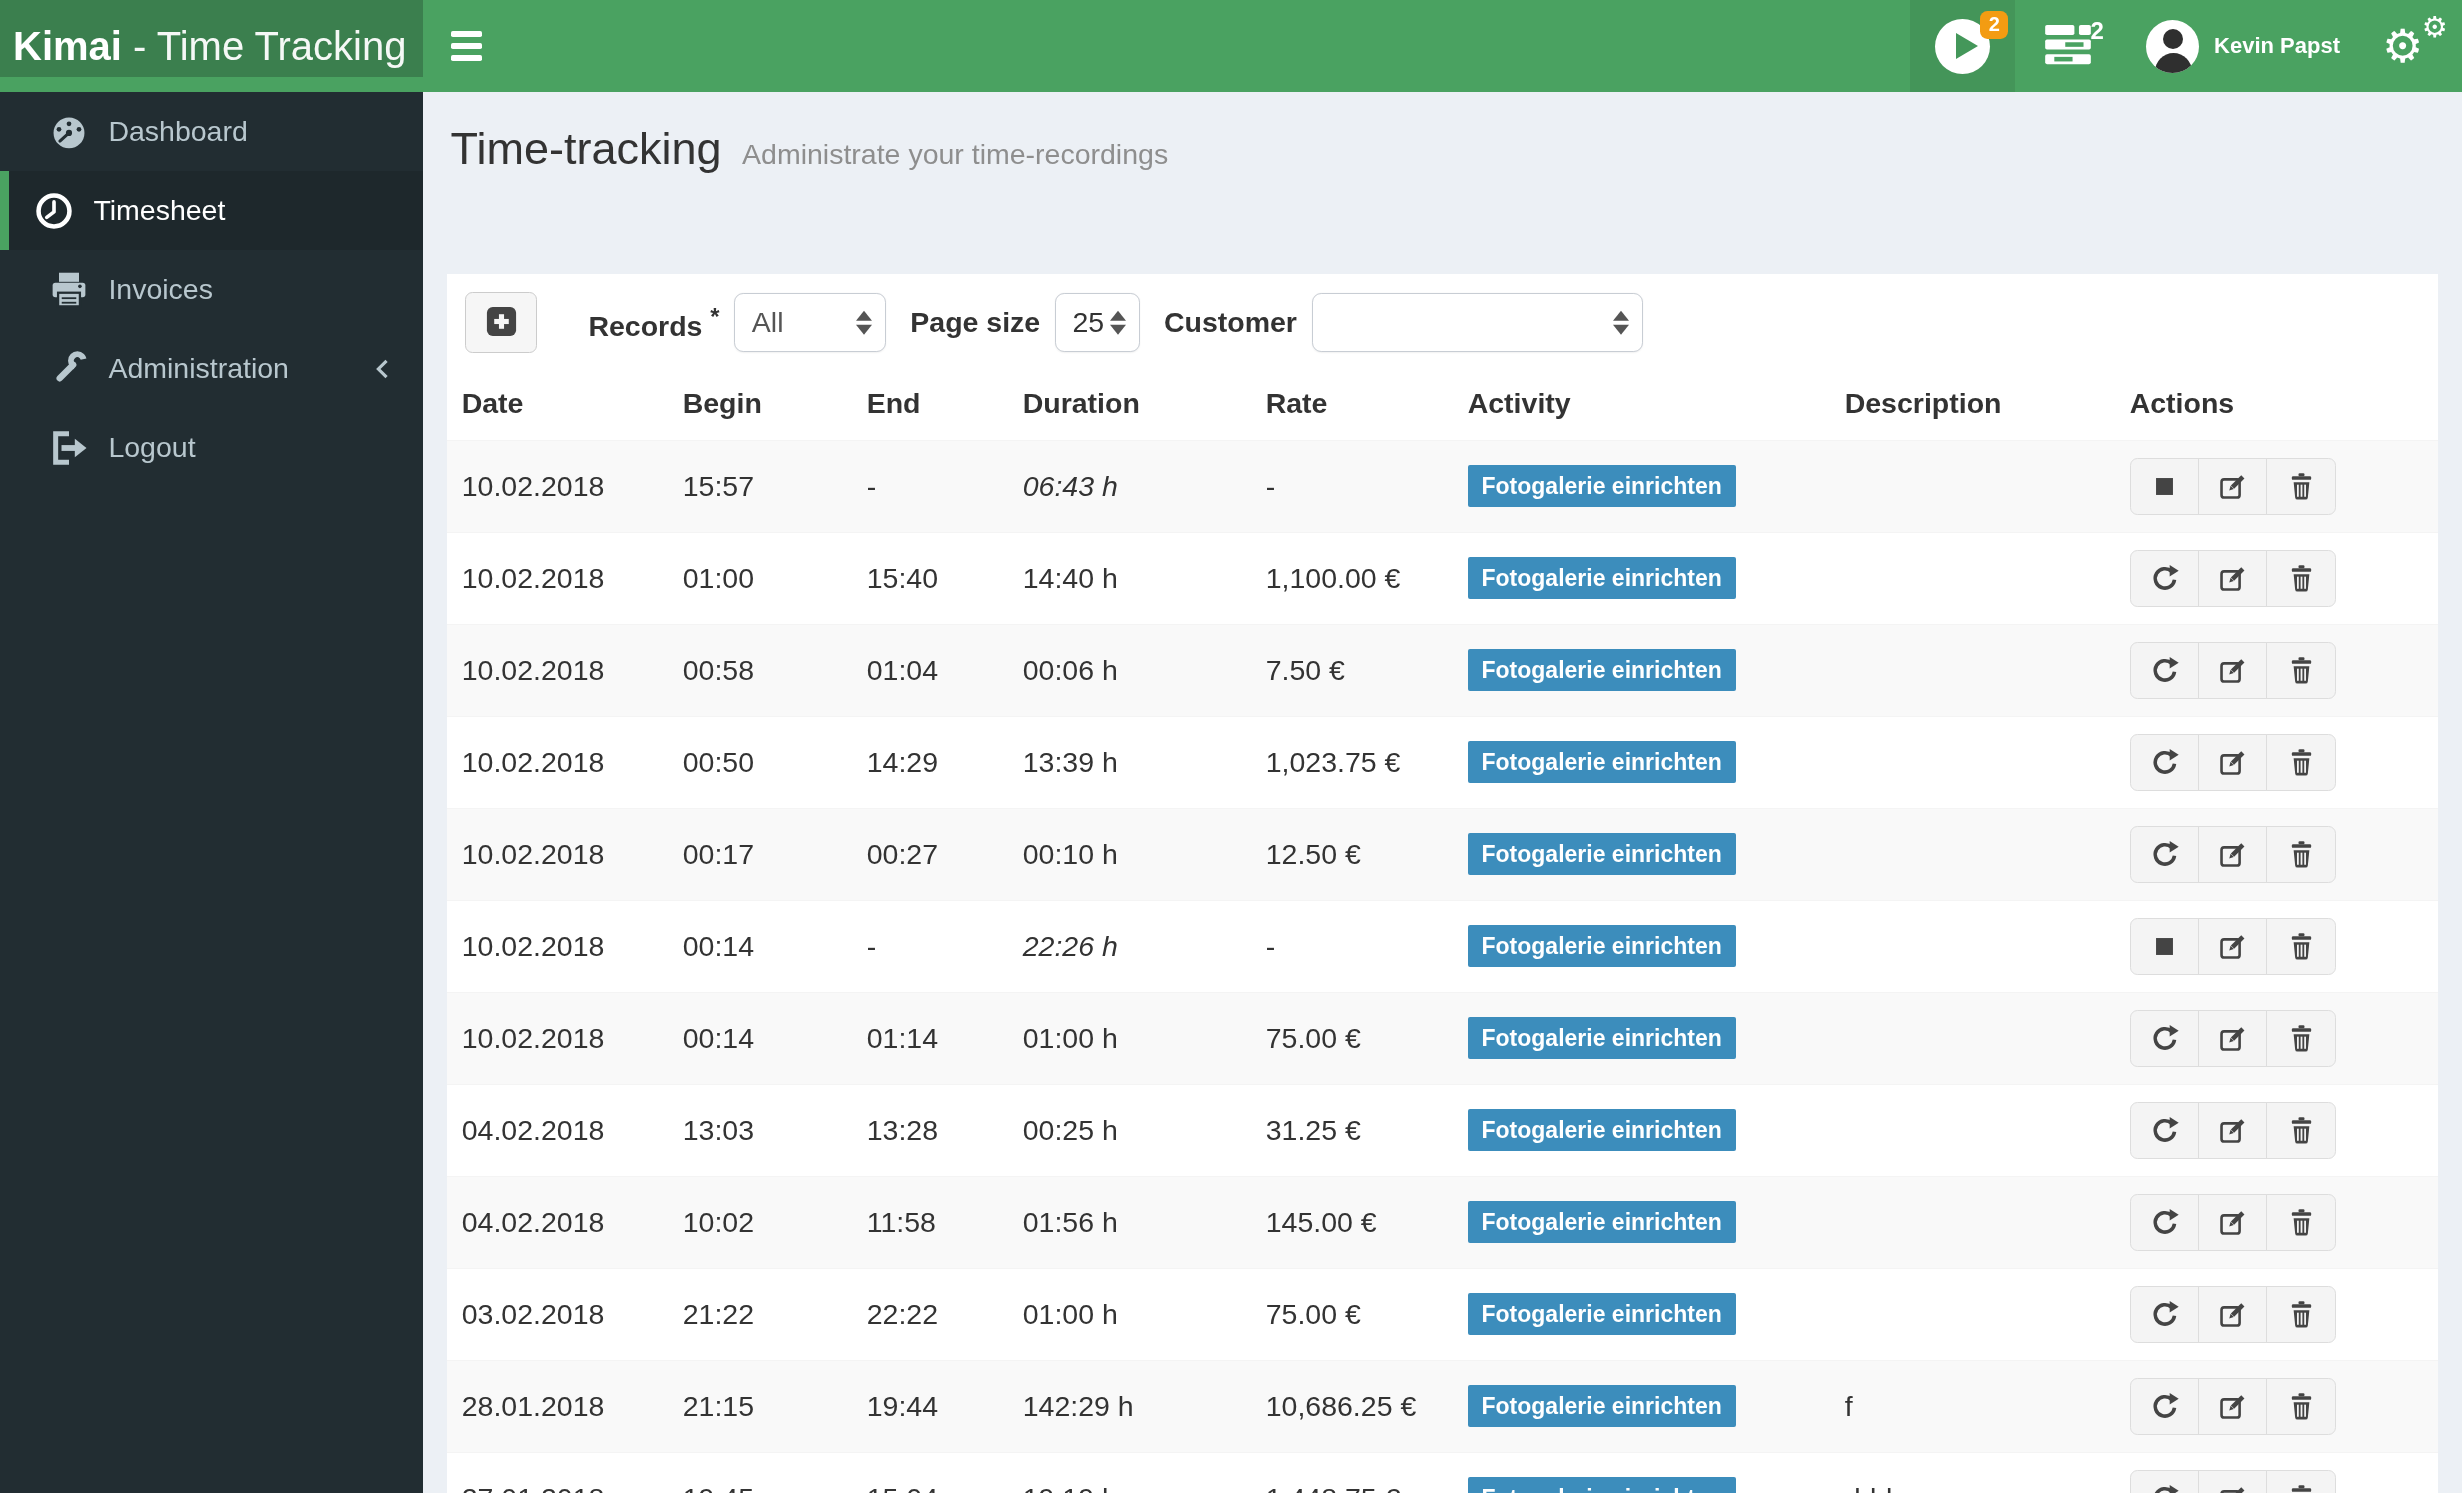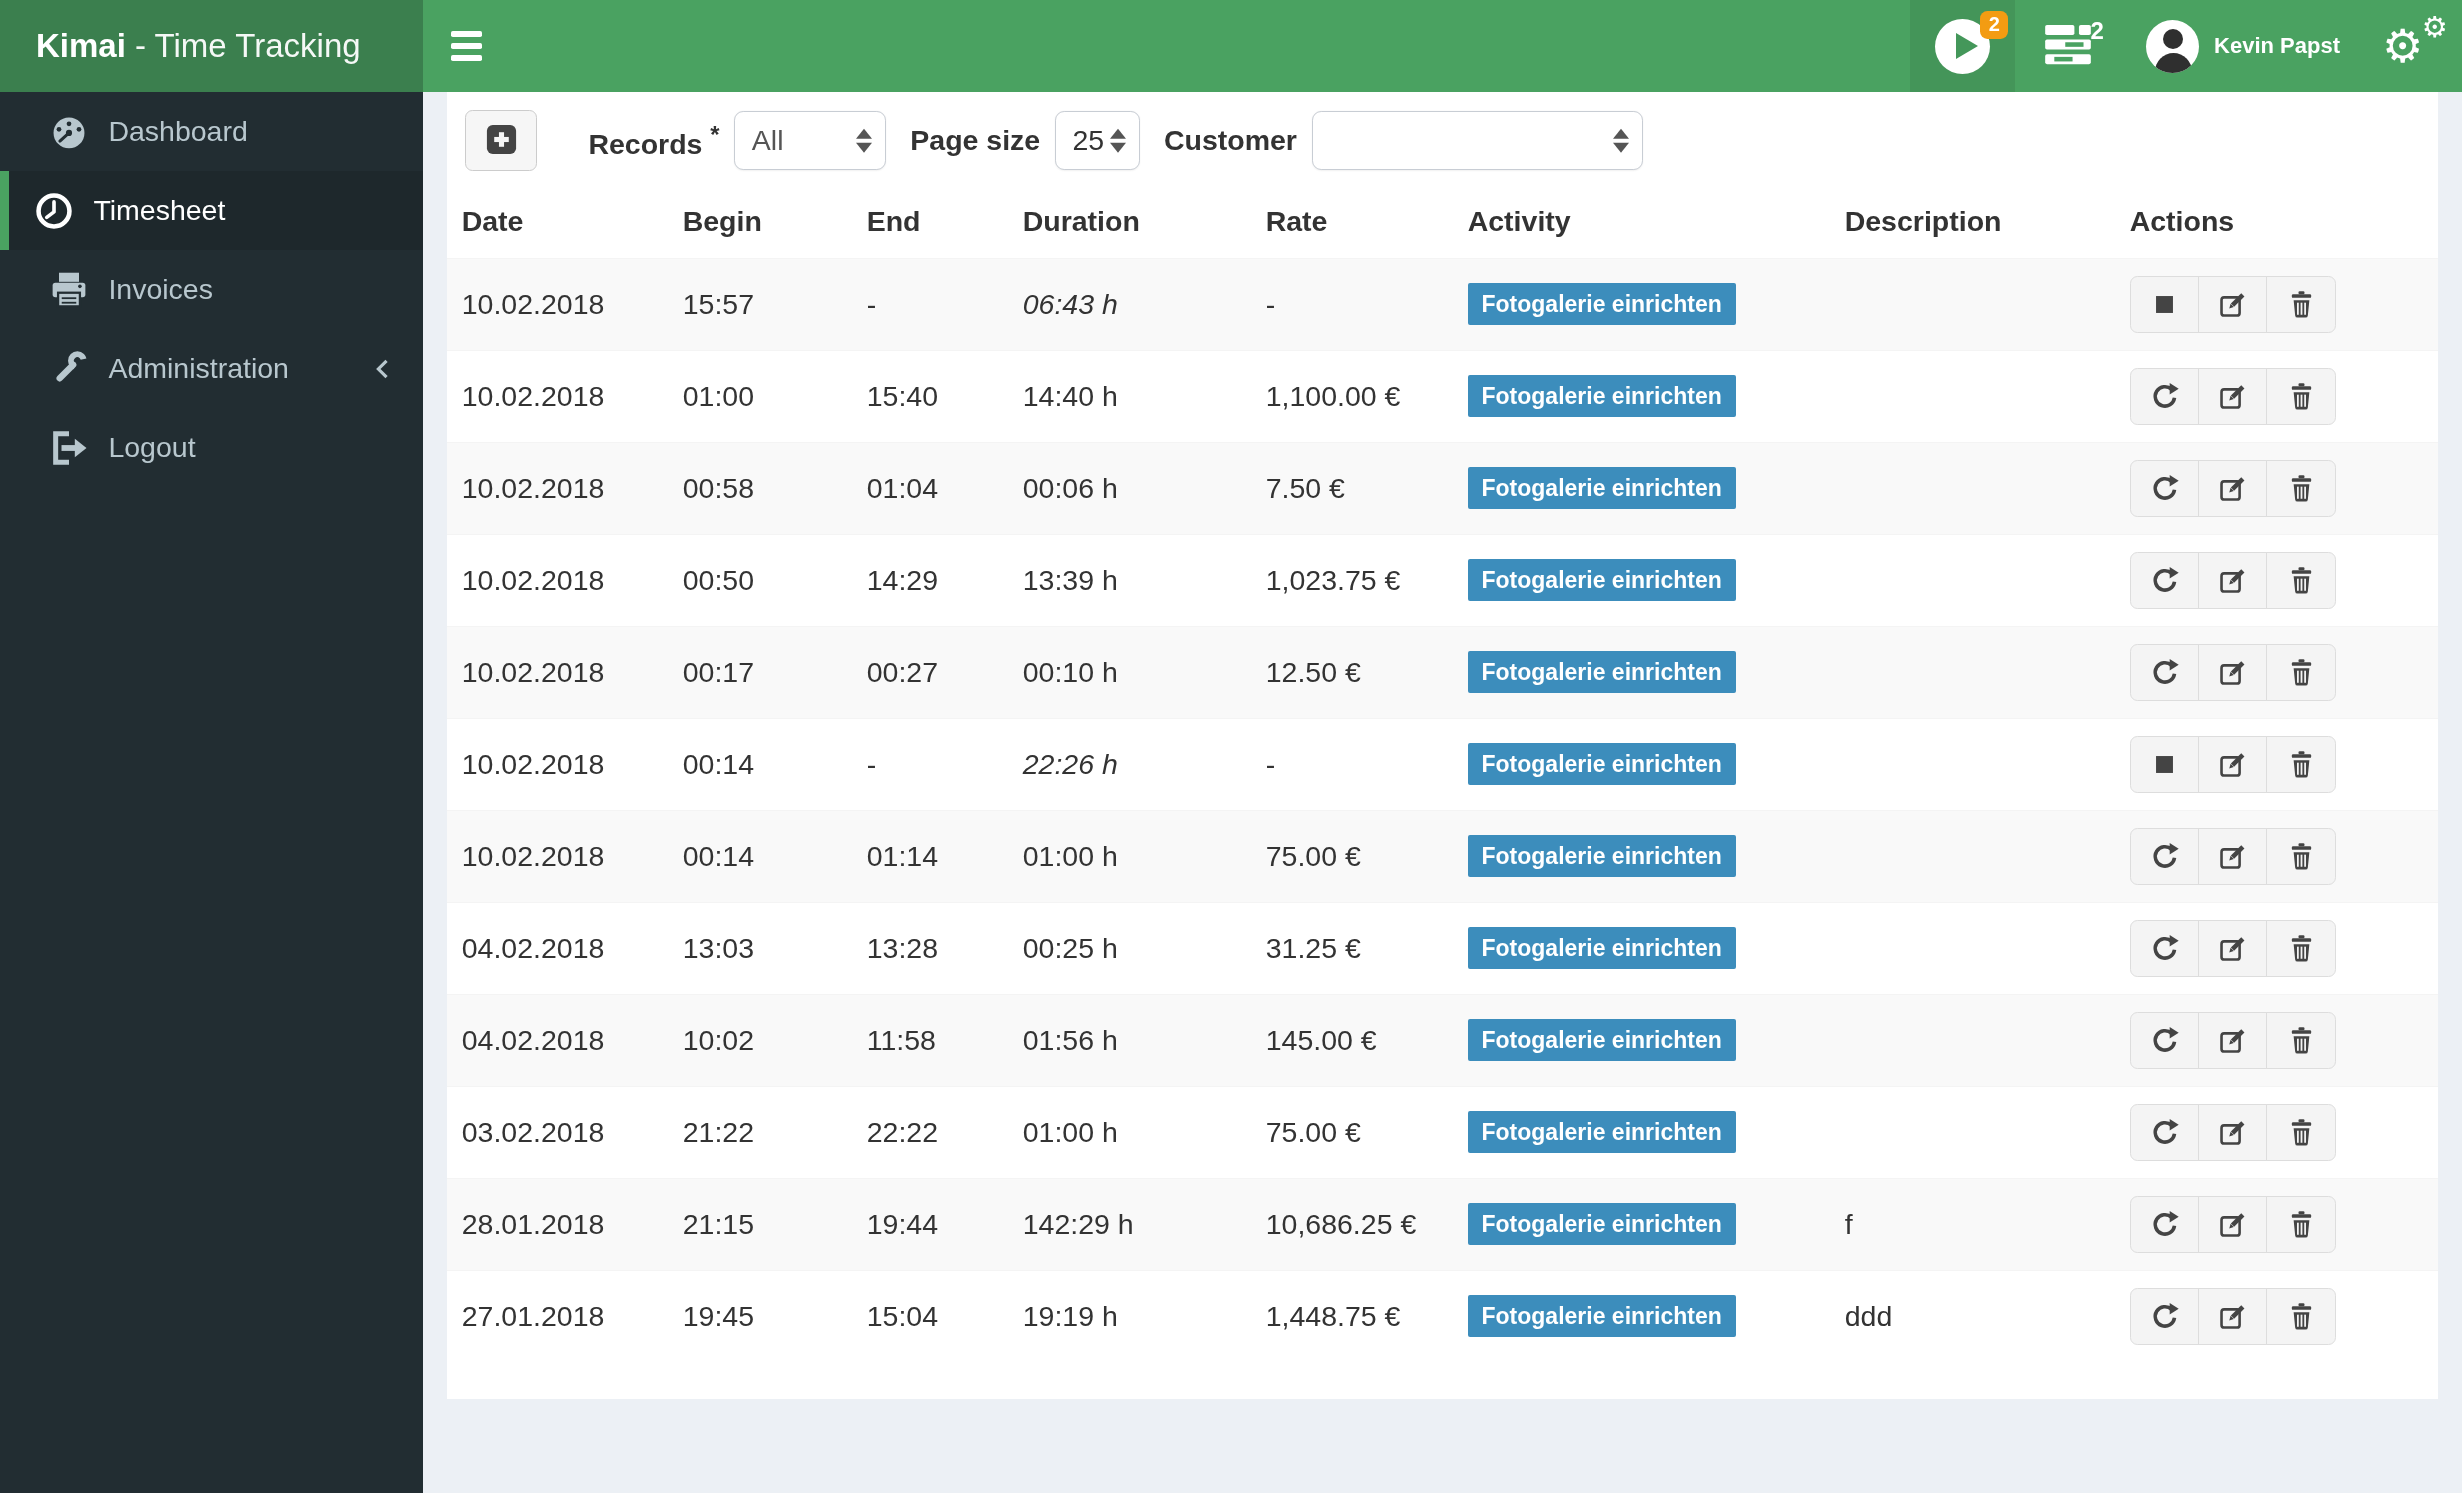--- a/index.html
+++ b/index.html
@@ -1,21 +1,21 @@
 <!DOCTYPE html>
 <html style="font-size:14.7px"><head>
 <meta charset="utf-8">
 <style>
   * { margin:0; padding:0; box-sizing:border-box; }
   html,body { width:2462px; height:1494px; overflow:hidden; }
   body { font-family:"Liberation Sans","DejaVu Sans",sans-serif; background:#ecf0f5; color:#333; }
 
   
   .navbar { position:absolute; left:0; top:0; width:2462px; height:92px; background:#4aa261; display:flex; }
-  .logo { width:423px; height:92px; background:#3b7f4e; color:#fff; font-size:33px; line-height:92px; padding-left:36px; white-space:nowrap; }
+  .logo { width:423px; height:77px; background:#3b7f4e; color:#fff; font-size:40px; line-height:92px; padding-left:13px; white-space:nowrap; }
   .logo b { font-weight:bold; }
   .logo span { font-weight:normal; opacity:.95; }
   .nav-main { flex:1; display:flex; align-items:center; justify-content:space-between; }
   .hamburger { margin-left:27.6px; width:74px; height:92px; background:transparent; border:none; cursor:pointer; display:flex; flex-direction:column; justify-content:center; gap:6.4px; }
   .hamburger i { display:block; width:31px; height:5.5px; background:#fff; border-radius:1.8px; }
   .nav-right { display:flex; align-items:center; height:92px; }
   .nav-item { height:92px; display:flex; align-items:center; justify-content:center; position:relative; cursor:pointer; }
   .nav-item.timer { width:105px; background:#449559; }
   .play-circle { width:55px; height:55px; border-radius:50%; background:#fff; display:flex; align-items:center; justify-content:center; }
   .play-tri { width:0; height:0; border-left:22px solid #44975a; border-top:13px solid transparent; border-bottom:13px solid transparent; margin-left:7.4px; }
@@ -178,20 +178,24 @@
         <path d="M24 5 H8 V39 H24" fill="none" stroke="currentColor" stroke-width="6"></path>
         <line x1="15" y1="22" x2="33" y2="22" stroke="currentColor" stroke-width="7"></line>
         <polygon points="31,11 31,33 45,22" fill="currentColor"></polygon>
       </svg>
     </span>
     <span class="grow">Logout</span>
   </div>
 </aside>
 
 <main class="content">
+  <div class="content-header">
+    <h1>Time-tracking</h1>
+    <span class="subtitle">Administrate your time-recordings</span>
+  </div>
 
   <div class="box">
     <div class="toolbar">
       <button class="btn-add">
         <span>
           <svg width="35" height="35" viewBox="0 0 48 48">
             <rect x="4" y="4" width="40" height="40" rx="8" fill="#444"></rect>
             <line x1="24" y1="14" x2="24" y2="34" stroke="#f6f6f6" stroke-width="7"></line>
             <line x1="14" y1="24" x2="34" y2="24" stroke="#f6f6f6" stroke-width="7"></line>
           </svg>

